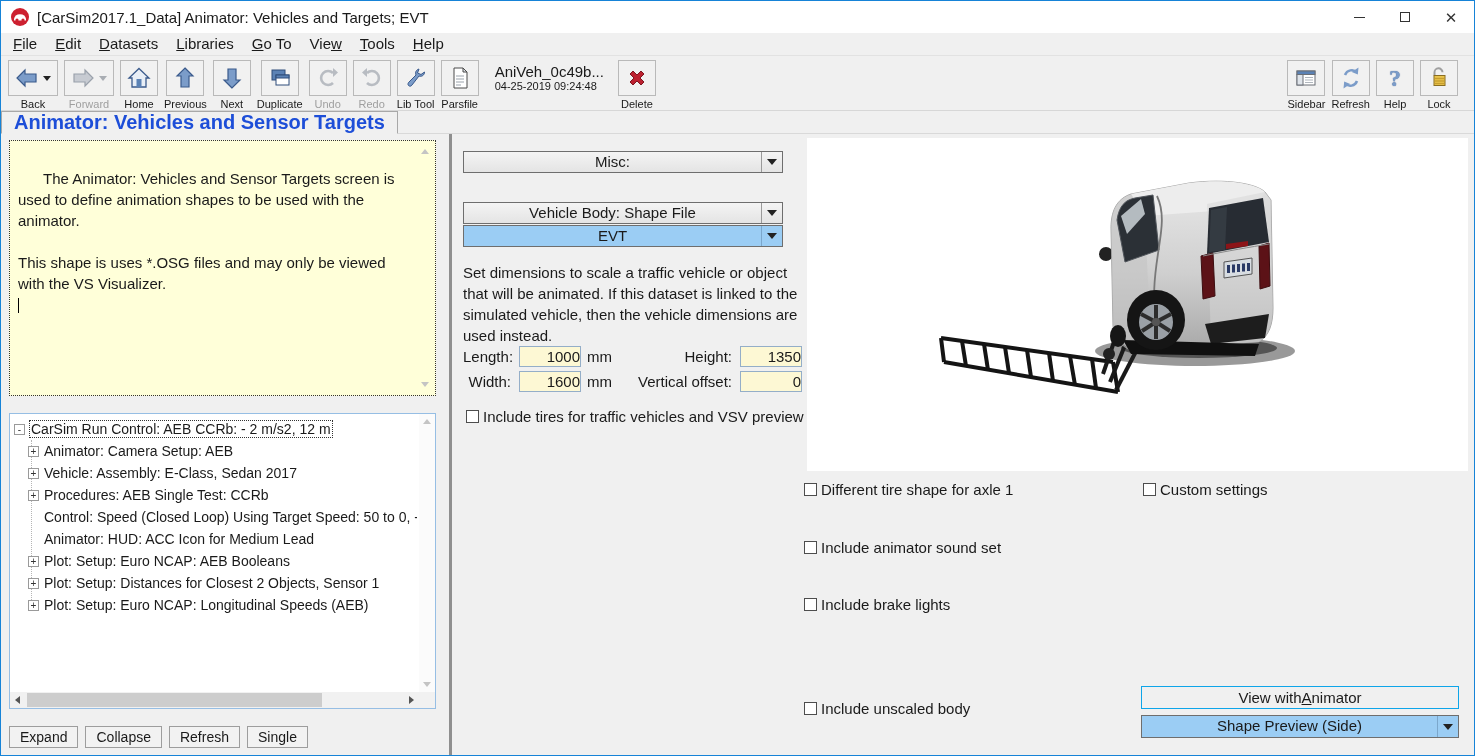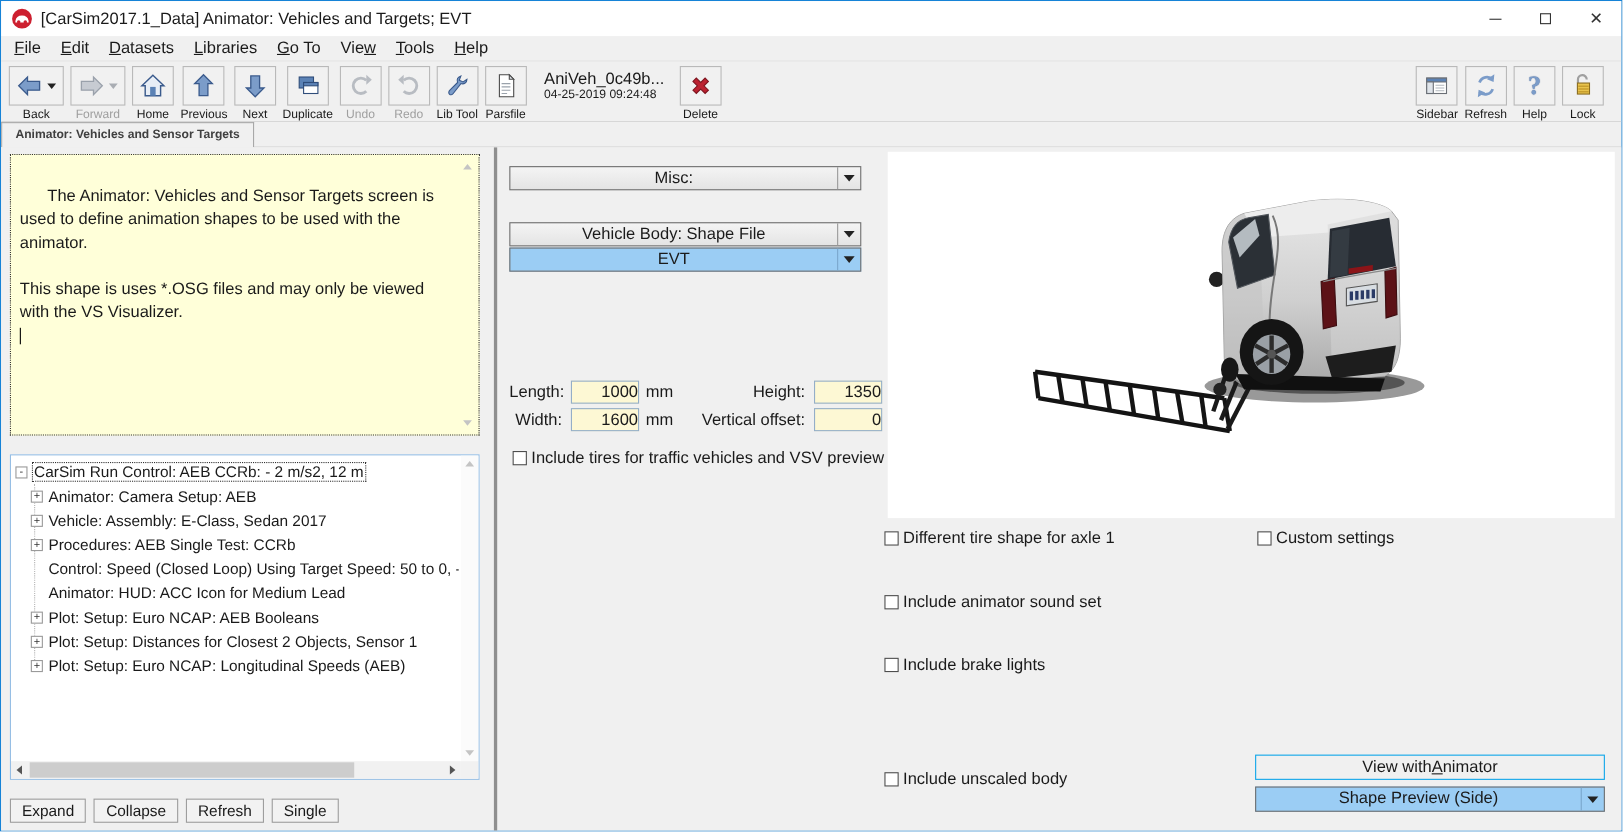--- a/index.html
+++ b/index.html
@@ -37,22 +37,22 @@
   .tb-caret.gray { border-top-color:#a9adb3; }
   .tb-dataset { margin:3px 14px 0 10px; }
   .ds-name { font-size:15px; color:#1a1a1a; line-height:17px; }
   .ds-time { font-size:11px; color:#1a1a1a; }
   .tb-right { position:absolute; right:10px; top:4px; display:flex; }
 
   
   .tabrow { position:absolute; left:0; top:110px; width:100%; height:23px; background:#f0f0f0;
             border-bottom:1px solid #d9d9d9; }
   .tab { display:inline-block; height:23px; padding:0 12px; background:#f0f0f0;
-         border:1px solid #a8a8a8; border-bottom:1px solid #f0f0f0; font-size:11px; font-weight:bold;
-         line-height:21px; color:#404040; }
+         border:1px solid #a8a8a8; border-bottom:1px solid #f0f0f0; font-size:20px; font-weight:bold;
+         line-height:21px; color:#1d4ed8; }
 
   
   .left-panel { position:absolute; left:0; top:133px; width:447px; height:622px; background:#f0f0f0; }
   .splitter { position:absolute; left:447px; top:133px; width:5px; height:622px; background:#f0f0f0; }
   .splitter::after { content:""; position:absolute; left:1px; top:0; width:3px; height:100%; background:#8f8f8f; }
 
   .memo { position:absolute; left:8px; top:6px; width:427px; height:256px; background:#ffffd9;
           border:1px dotted #333; padding:6px 24px 6px 8px; font-size:15px; line-height:21px;
           color:#1a1a1a; white-space:pre-wrap; overflow:hidden; }
   .memo-caret { display:inline-block; width:1px; height:15px; background:#000; vertical-align:text-bottom; }
@@ -418,20 +418,21 @@
         </span>
     </div>
 
     <div class="combo" style="left:10px; top:68px;">
       <span class="c-text">Vehicle Body: Shape File</span>
       <span class="c-arrow">
           <span class="c-tri"></span>
         </span>
     </div>
 
+    <div class="desc">Set dimensions to scale a traffic vehicle or object that will be animated. If this dataset is linked to the simulated vehicle, then the vehicle dimensions are used instead.</div>
 
     <div class="dim-row" style="left:10px; top:212px;">
       <span class="dim-label" style="width:48px;">Length:</span>
       <input class="dim-field" style="margin-left: 8px;" value="1000">
       <span class="dim-unit">mm</span>
       <span class="dim-label" style="width:120px;">Height:</span>
       <input class="dim-field" style="margin-left: 8px;" value="1350">
       <span class="dim-unit">mm</span>
     </div>
 

